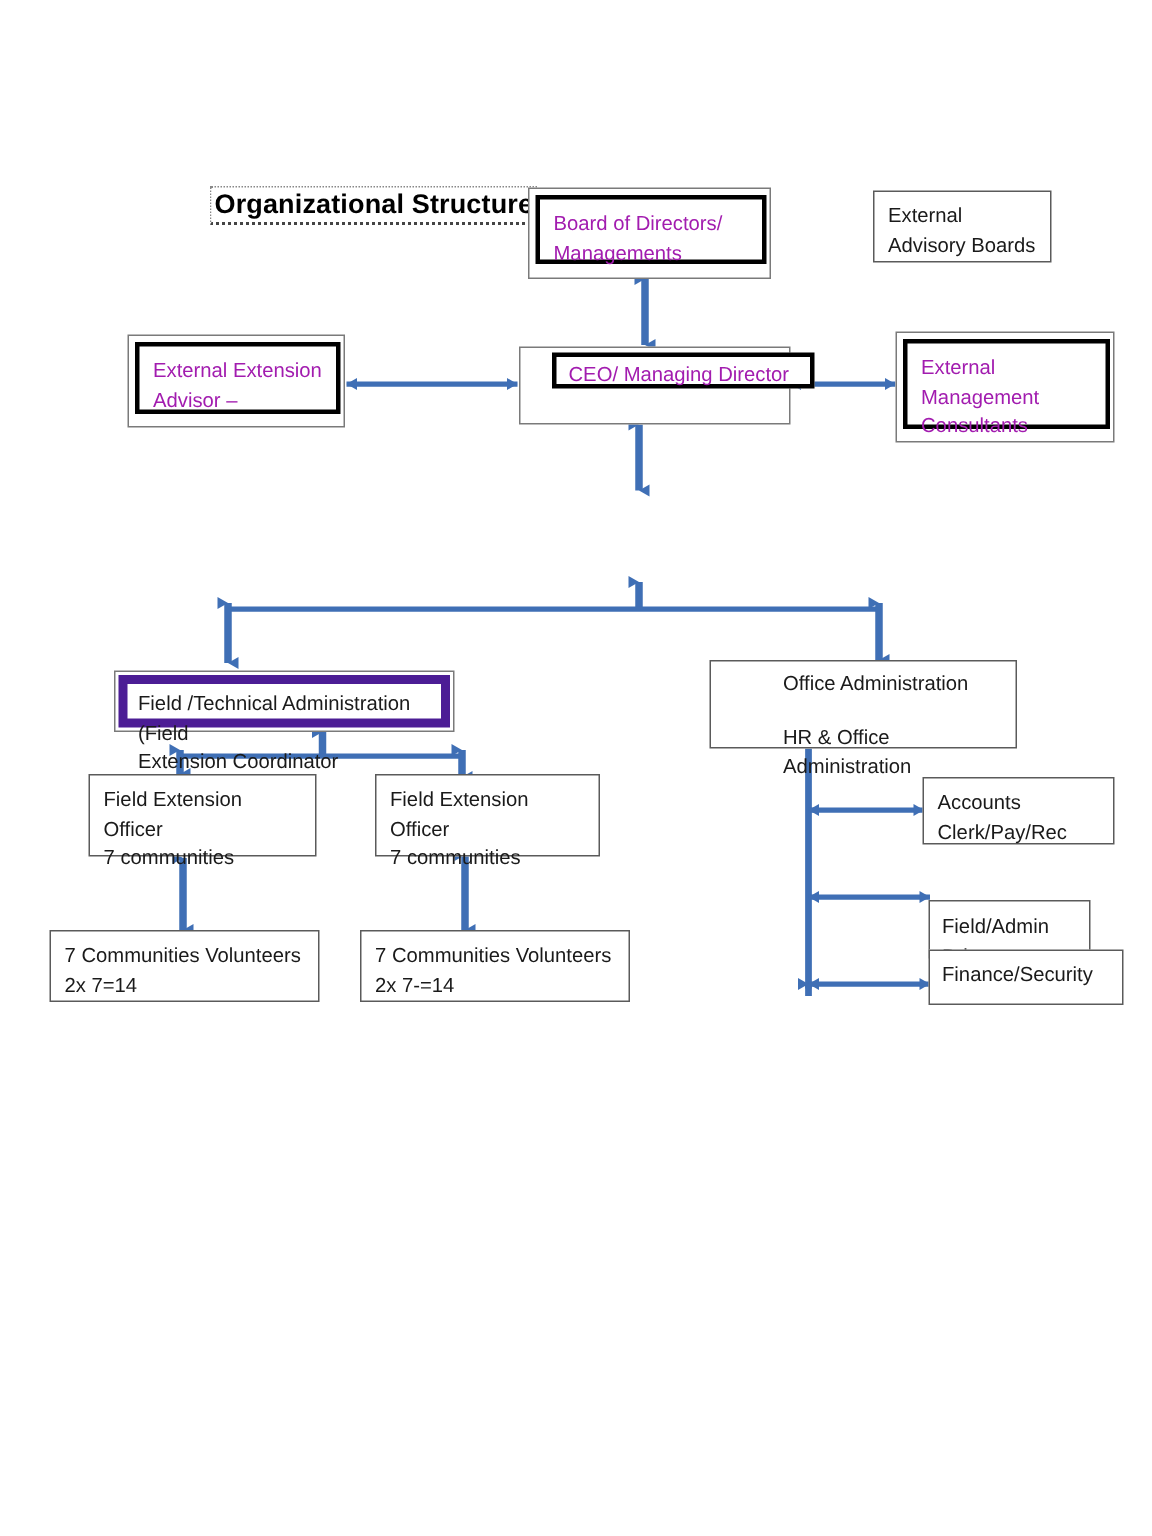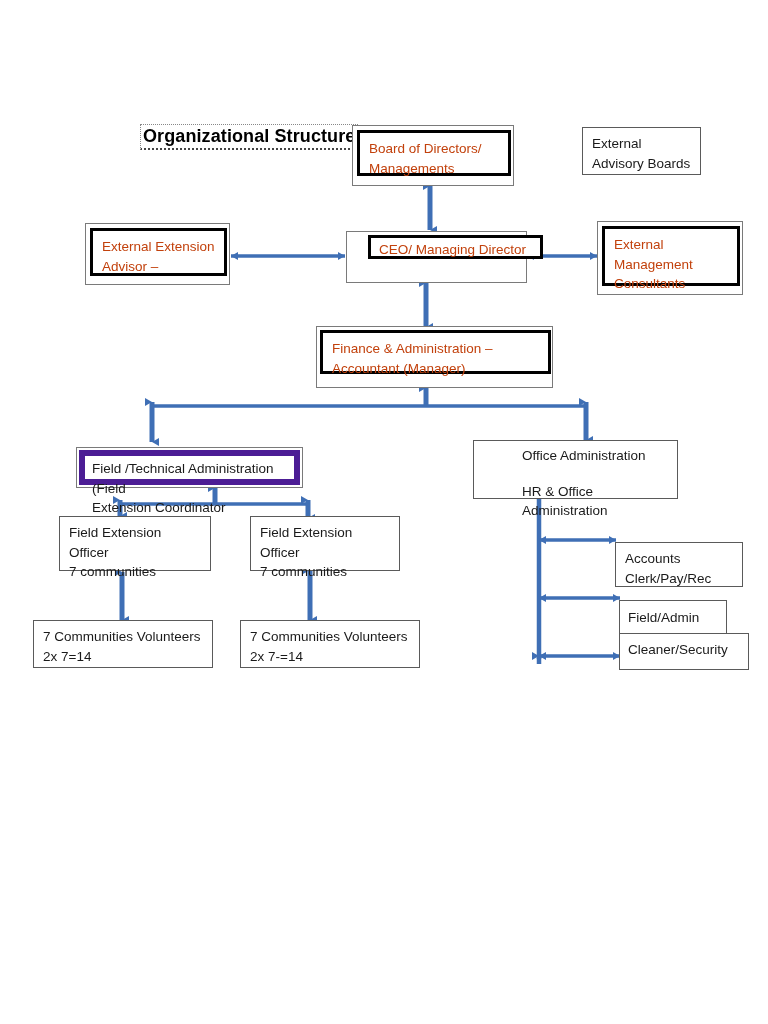--- a/index.html
+++ b/index.html
@@ -38,21 +38,21 @@
     background: #ffffff;
     border: 1px solid #7a7a7a;
   }
   .inner-thick {
     position: absolute;
     box-sizing: border-box;
     background: #ffffff;
     border: 3px solid #000000;
     font-size: 13.5px;
     line-height: 1.45;
-    color: #c2410c;
+    color: #a21caf;
   }
   .inner-thin {
     position: absolute;
     box-sizing: border-box;
     background: #ffffff;
     border: 6px solid #4c1d95;
     font-size: 13.5px;
     line-height: 1.45;
     color: #1a1a1a;
   }
@@ -178,26 +178,20 @@
   </div>
 
   <div class="shell" style="left:597px; top:221px; width:146px; height:74px;">
     <div class="inner-thick" style="left:4px; top:4px; width:138px; height:60px;">
       <span class="txt pad">External
 Management
 Consultants</span>
     </div>
   </div>
 
-  <div class="shell" style="left:316px; top:326px; width:237px; height:62px;">
-    <div class="inner-thick" style="left:3px; top:3px; width:231px; height:44px;">
-      <span class="txt pad">Finance  &amp; Administration –
-Accountant (Manager)</span>
-    </div>
-  </div>
 
   <div class="shell" style="left:76px; top:447px; width:227px; height:41px;">
     <div class="inner-thin" style="left:2px; top:2px; width:221px; height:35px;">
       <span class="txt" style="padding:3px 7px;">Field /Technical Administration (Field
 Extension Coordinator</span>
     </div>
   </div>
 
   <div class="box thin" style="left:473px; top:440px; width:205px; height:59px;">
     <span class="txt" style="padding:6px 8px; line-height:1.35;margin-left:40px;">Office  Administration
@@ -218,26 +212,26 @@
   <div class="box thin" style="left:33px; top:620px; width:180px; height:48px;">
     <span class="txt pad">7 Communities Volunteers
 2x 7=14</span>
   </div>
 
   <div class="box thin" style="left:240px; top:620px; width:180px; height:48px;">
     <span class="txt pad">7 Communities Volunteers
 2x 7-=14</span>
   </div>
 
-  <div class="box thin" style="left:615px; top:518px; width:128px; height:45px;margin-top:24px;">
+  <div class="box thin" style="left:615px; top:518px; width:128px; height:45px;">
     <span class="txt pad">Accounts
 Clerk/Pay/Rec</span>
   </div>
 
   <div class="box thin" style="left:619px; top:600px; width:108px; height:39px;">
     <span class="txt" style="padding:7px 8px;">Field/Admin Driver</span>
   </div>
 
   <div class="box thin" style="left:619px; top:633px; width:130px; height:37px;">
-    <span class="txt" style="padding:6px 8px;">Cleaner/Security</span>
+    <span class="txt" style="padding:6px 8px;">Finance/Security</span>
   </div>
 
 </div>
 
 </body></html>

